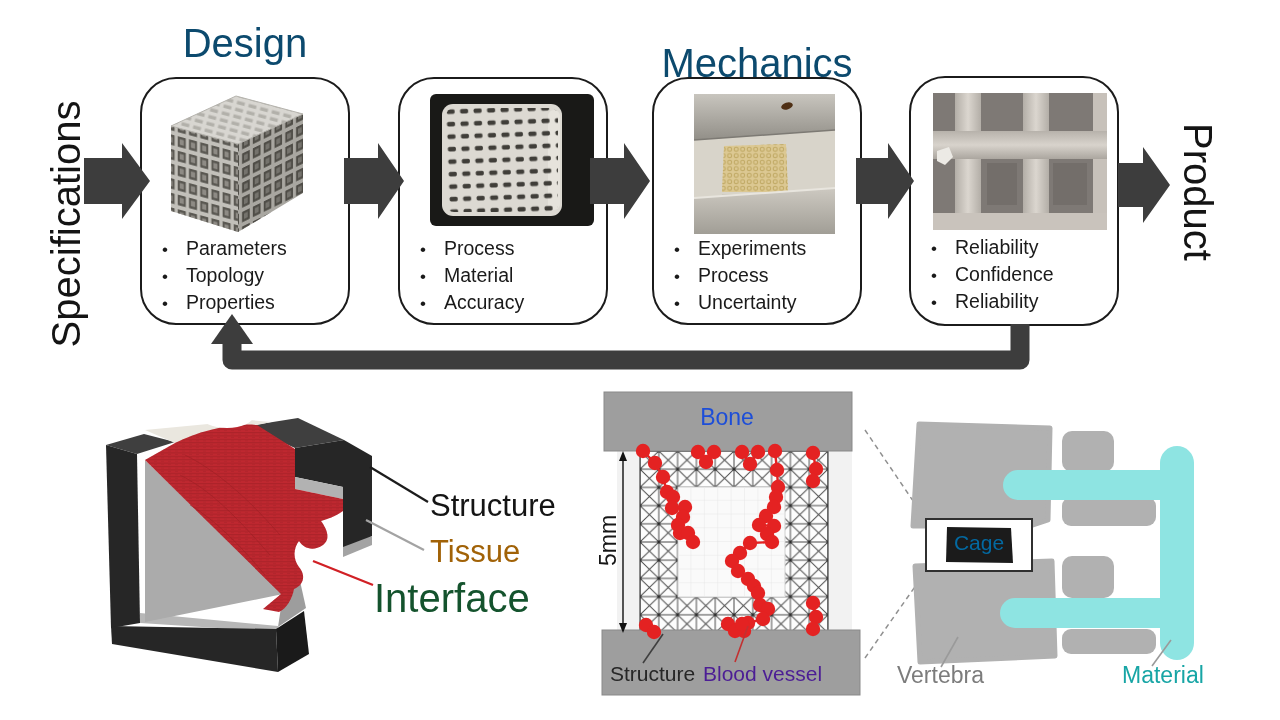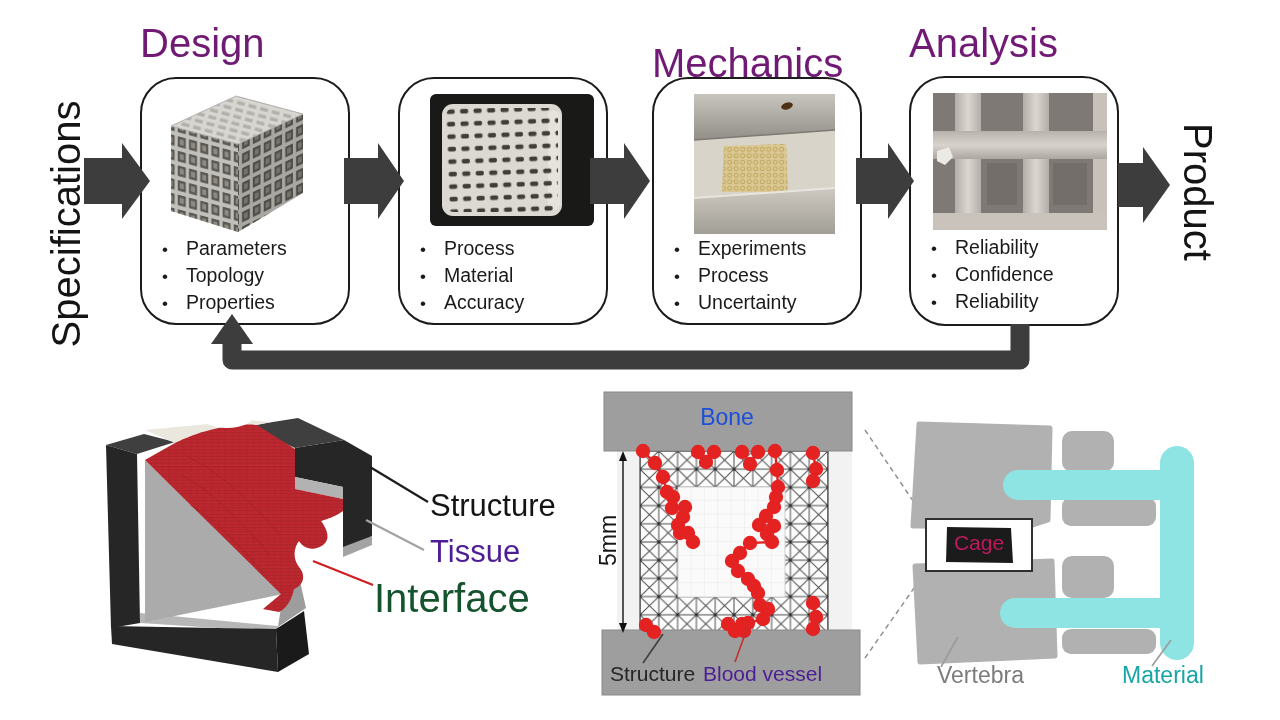--- a/index.html
+++ b/index.html
@@ -1,40 +1,39 @@
 <!DOCTYPE html>
 <html><head>
 <meta charset="utf-8">
 <style>
   html,body{margin:0;padding:0;background:#ffffff;}
   #canvas{position:relative;width:1280px;height:720px;background:#ffffff;overflow:hidden;
           font-family:"Liberation Sans", sans-serif;color:#161616;}
   .abs{position:absolute;}
-  .stage-title{position:absolute;top:21px;width:210px;text-align:left;font-size:40px;
-               line-height:44px;color:#701a75;white-space:nowrap;}
+  .stage-title{position:absolute;top:21px;width:210px;text-align:center;font-size:40px;
+               line-height:44px;color:#0c4a6e;white-space:nowrap;}
   .stage-box{position:absolute;top:77px;width:210px;height:248px;background:#ffffff;
              border:2.5px solid #1b1b1b;border-radius:36px;box-sizing:border-box;}
   .bullets{position:absolute;left:20px;top:158px;right:6px;}
   .bullet-row{display:flex;align-items:baseline;height:27px;font-size:19.5px;color:#1a1a1a;}
   .bullet-dot{width:24px;font-size:17px;flex:none;}
   .vtext{position:absolute;text-align:center;font-size:40px;color:#141414;white-space:nowrap;}
   .lbl{position:absolute;white-space:nowrap;}
   svg{display:block;}
 </style>
 </head>
 <body>
 
 <div id="canvas">
 
   <div class="vtext" style="left:-104px;top:199px;width:340px;height:50px;line-height:50px;transform:rotate(-90deg);">Specifications</div>
   <div class="vtext" style="left:1088px;top:167px;width:220px;height:50px;line-height:50px;transform:rotate(90deg);">Product</div>
 
   <div class="stage-title" style="left:140px;">Design</div>
   <div class="stage-title" style="left:652px;margin-top:20px;">Mechanics</div>
-  <div class="stage-title" style="left:909px;">Analysis</div>
 
   <div class="stage-box" style="left:140px;">
     <svg class="abs" style="left:23px;top:8px;" width="144" height="148" viewBox="0 0 144 148">
       <defs>
         <pattern id="cubeF" width="11.2" height="14.6" patternUnits="userSpaceOnUse" patternTransform="skewY(15)">
           <rect x="1.6" y="2" width="8" height="10.4" fill="#585650"></rect>
           <rect x="3.5" y="4.4" width="4.2" height="5.6" fill="#8e8b85"></rect>
         </pattern>
         <pattern id="cubeR" width="10.8" height="14.6" patternUnits="userSpaceOnUse" patternTransform="skewY(-26)">
           <rect x="1.5" y="2" width="7.6" height="10.4" fill="#4e4c46"></rect>
@@ -221,21 +220,21 @@
              C198,134 198,144 204,152 C211,160 209,170 199,174 C197,184 192,193 184,197
              L168,194 L186,179 L50,45 Z" fill="url(#vox)"></path>
     <path d="M90,40 C120,55 150,80 185,120 M85,60 C115,75 140,100 175,140 M95,90 C120,105 145,130 170,160" fill="none" stroke="#971d22" stroke-width="1" opacity="0.5"></path>
     <ellipse cx="132" cy="0" rx="27" ry="13" fill="#ffffff"></ellipse>
 
     <line x1="275" y1="52" x2="333" y2="87" stroke="#1c1c1c" stroke-width="2.2"></line>
     <line x1="271" y1="105" x2="329" y2="135" stroke="#a3a3a3" stroke-width="2.2"></line>
     <line x1="218" y1="146" x2="278" y2="170" stroke="#d12025" stroke-width="2.2"></line>
   </svg>
   <span class="lbl" style="left:430px;top:488px;font-size:31px;color:#141414;">Structure</span>
-  <span class="lbl" style="left:430px;top:534px;font-size:31px;color:#4c1d95;">Tissue</span>
+  <span class="lbl" style="left:430px;top:534px;font-size:31px;color:#a16207;">Tissue</span>
   <span class="lbl" style="left:374px;top:576px;font-size:40px;color:#14532d;">Interface</span>
 
   <svg class="abs" style="left:580px;top:385px;" width="300" height="335" viewBox="0 0 300 335">
     <defs>
       <pattern id="xg" x="60" y="66" width="18.8" height="18.2" patternUnits="userSpaceOnUse">
         <rect width="18.8" height="18.2" fill="none" stroke="#4a4a4a" stroke-width="1"></rect>
         <path d="M0,0 L18.8,18.2 M18.8,0 L0,18.2" stroke="#4a4a4a" stroke-width="1"></path>
         <rect x="-1.4" y="-1.4" width="2.8" height="2.8" fill="#2c2c2c"></rect>
         <rect x="17.4" y="-1.4" width="2.8" height="2.8" fill="#2c2c2c"></rect>
         <rect x="-1.4" y="16.8" width="2.8" height="2.8" fill="#2c2c2c"></rect>
@@ -299,17 +298,17 @@
     <g fill="#8ee4e2">
       <rect x="163" y="85" width="191" height="30" rx="15"></rect>
       <rect x="160" y="213" width="194" height="30" rx="15"></rect>
       <rect x="320" y="61" width="34" height="214" rx="17"></rect>
     </g>
     <rect x="86" y="134" width="106" height="52" fill="#ffffff" stroke="#303030" stroke-width="2"></rect>
     <polygon points="107,142 171,143 173,178 106,177" fill="#1b1b1b"></polygon>
     <line x1="101" y1="282" x2="118" y2="252" stroke="#9a9a9a" stroke-width="1.6"></line>
     <line x1="312" y1="281" x2="331" y2="255" stroke="#9a9a9a" stroke-width="1.6"></line>
   </svg>
-  <span class="lbl" style="left:947px;top:531px;width:64px;text-align:center;font-size:21px;color:#be185d;">Cage</span>
-  <span class="lbl" style="left:897px;top:662px;font-size:23px;color:#7c7c7c;margin-left:40px;">Vertebra</span>
+  <span class="lbl" style="left:947px;top:531px;width:64px;text-align:center;font-size:21px;color:#0369a1;">Cage</span>
+  <span class="lbl" style="left:897px;top:662px;font-size:23px;color:#7c7c7c;">Vertebra</span>
   <span class="lbl" style="left:1122px;top:662px;font-size:23px;color:#17a5a5;">Material</span>
 
 </div>
 
 </body></html>

